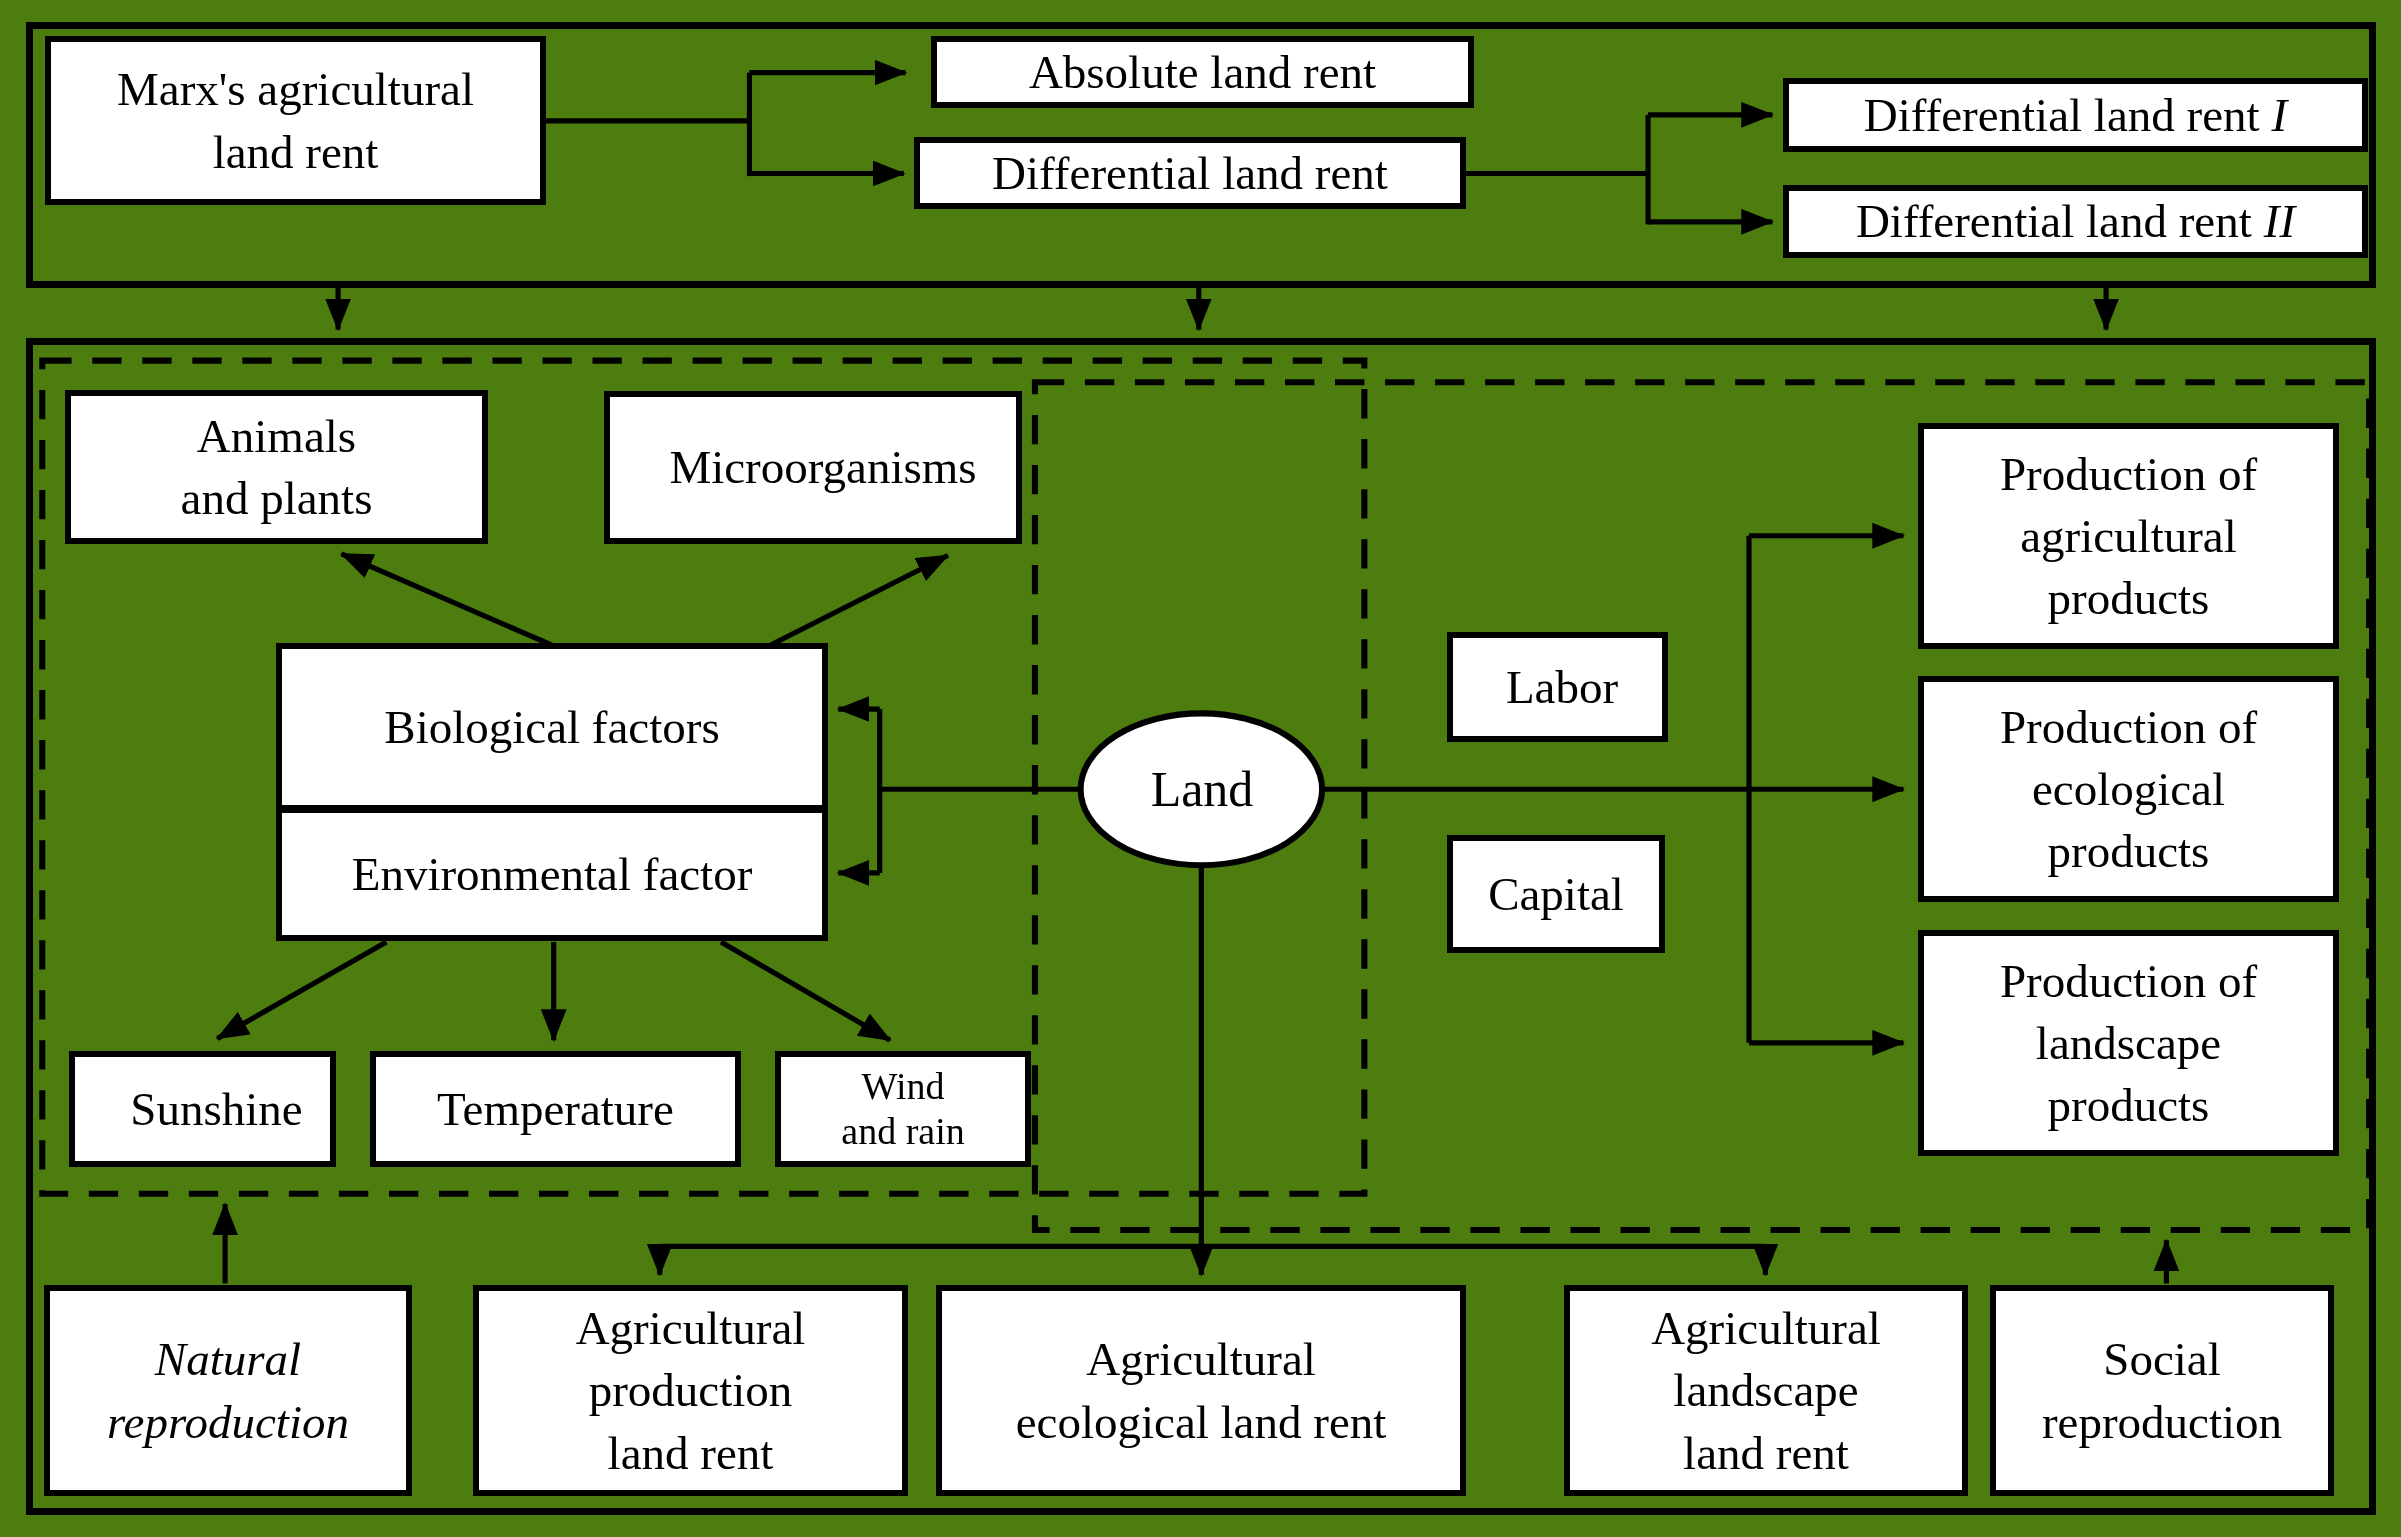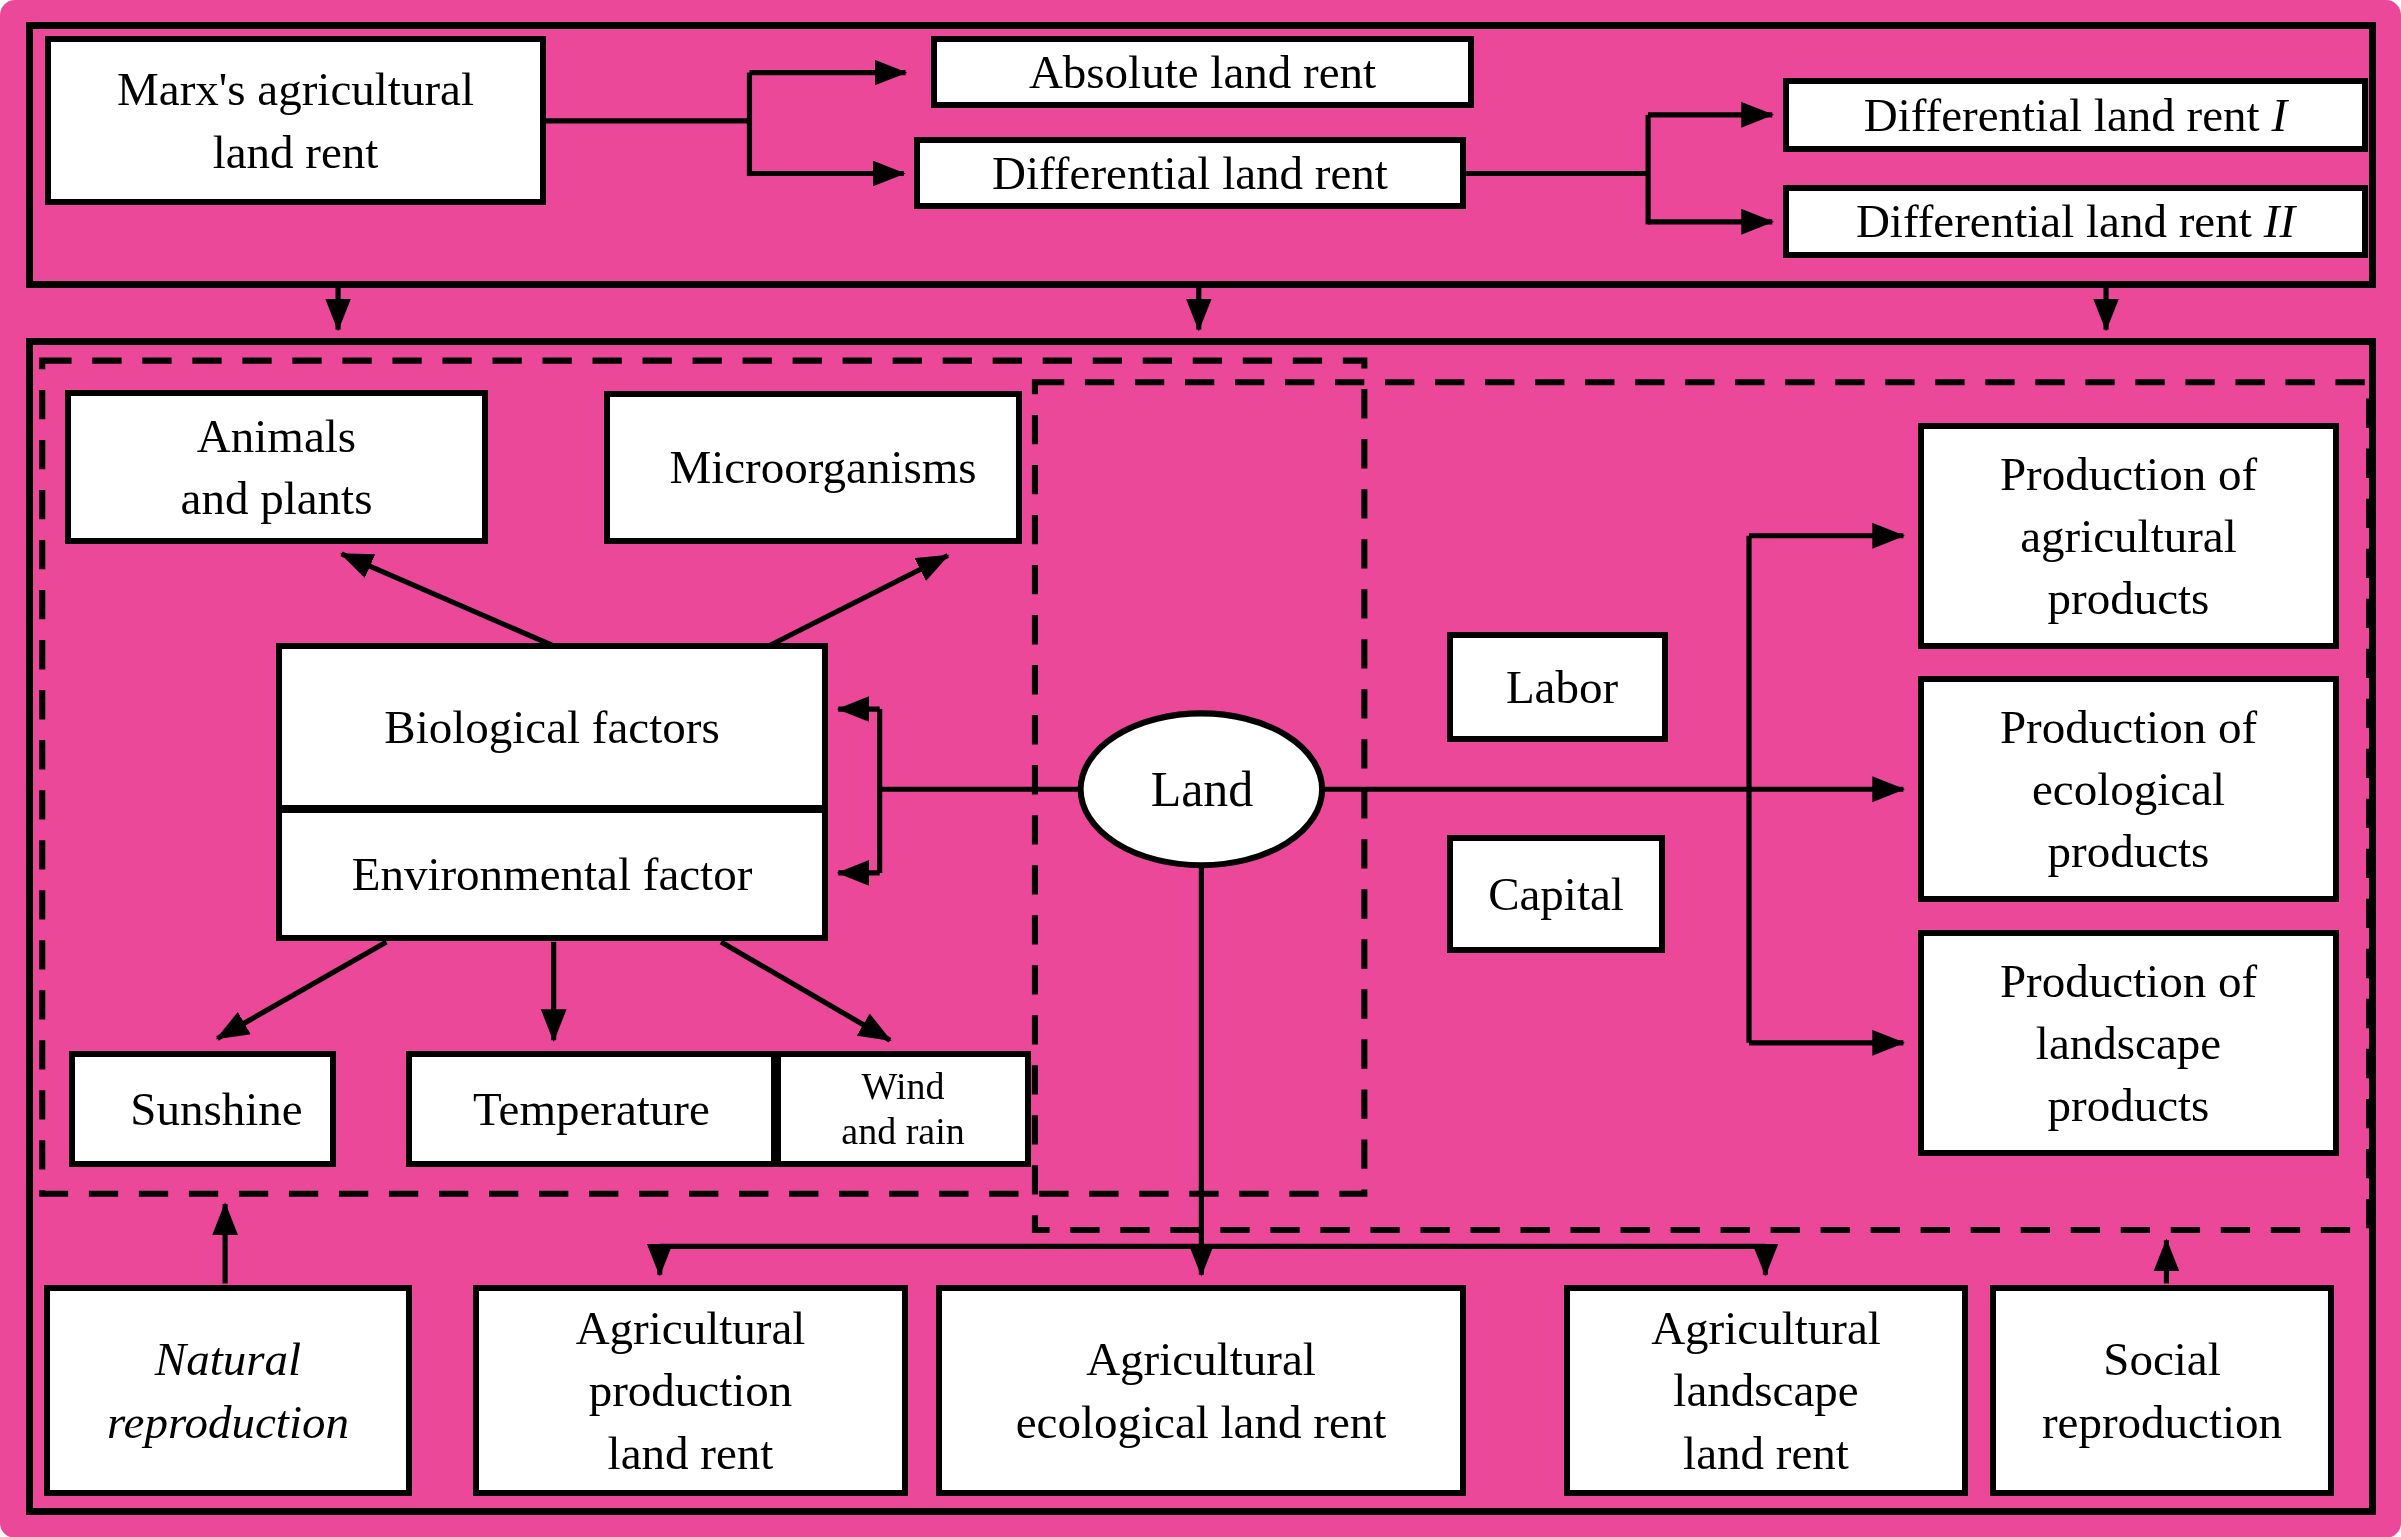--- a/index.html
+++ b/index.html
@@ -4,25 +4,24 @@
 <style>
   html, body {
     margin: 0;
     padding: 0;
     background: #ffffff;
   }
   .stage {
     position: relative;
     width: 2401px;
     height: 1538px;
-    background: #ec4899;
+    background: #4d7c0f;
     font-family: "Liberation Serif", "DejaVu Serif", serif;
     color: #000000;
     overflow: hidden;
-    border-radius: 15px;
   }
   .frame {
     position: absolute;
     border: 7px solid #000000;
     box-sizing: border-box;
     background: transparent;
   }
   .box {
     position: absolute;
     border: 6px solid #000000;
@@ -153,21 +152,21 @@
 and plants</span></div>
 
   <div class="box" style="left:604px; top:391px; width:418px; height:153px;padding-left:20px;"><span>Microorganisms</span></div>
 
   <div class="box" style="left:276px; top:643px; width:552px; height:168px;"><span>Biological factors</span></div>
 
   <div class="box" style="left:276px; top:807px; width:552px; height:134px;"><span>Environmental factor</span></div>
 
   <div class="box" style="left:69px; top:1051px; width:267px; height:116px;padding-left:28px;"><span>Sunshine</span></div>
 
-  <div class="box" style="left:370px; top:1051px; width:371px; height:116px;margin-left:36px;"><span>Temperature</span></div>
+  <div class="box" style="left:370px; top:1051px; width:371px; height:116px;"><span>Temperature</span></div>
 
   <div class="box compact" style="left:775px; top:1051px; width:256px; height:116px;"><span>Wind
 and rain</span></div>
 
   <div class="ellipse-label" style="left:1107px; top:752px; width:190px; height:74px;">
       <span>Land</span>
     </div>
 
   <div class="box" style="left:1447px; top:632px; width:221px; height:110px;padding-left:9px;"><span>Labor</span></div>
 

